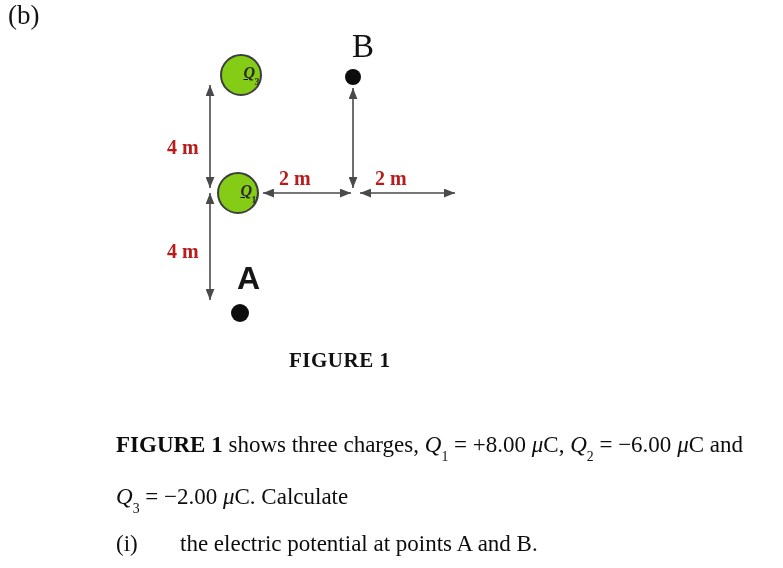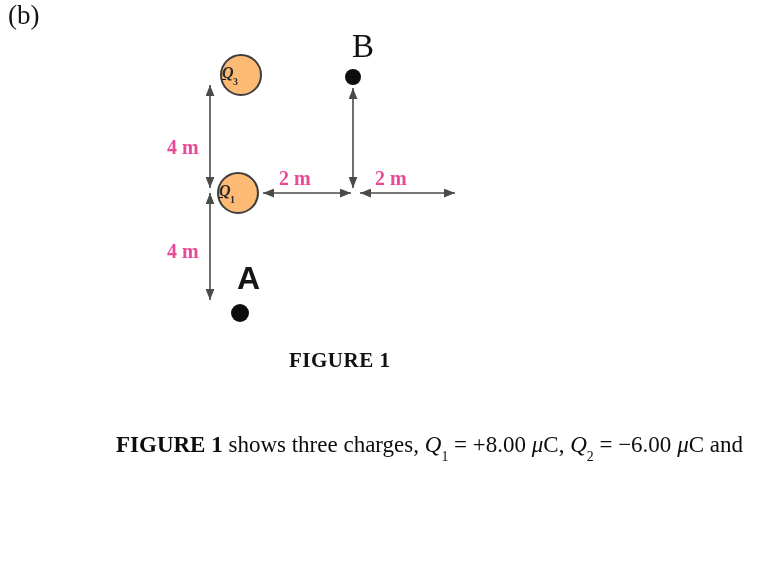--- a/index.html
+++ b/index.html
@@ -18,24 +18,24 @@
     font-size: 27px;
     color: #141414;
   }
   .diagram { position: absolute; left: 0; top: 0; width: 783px; height: 420px; }
   .arrows { position: absolute; left: 0; top: 0; }
   .charge {
     position: absolute;
     box-sizing: border-box;
     border: 2px solid #3d3d3d;
     border-radius: 50%;
-    background: #fdba74;
+    background: #84cc16;
     display: flex;
     align-items: center;
-    justify-content: flex-start;
+    justify-content: flex-end;
     text-decoration: underline;
   }
   .charge-q3 { left: 220px; top: 54px;  width: 42px; height: 42px; }
   .charge-q1 { left: 217px; top: 172px; width: 42px; height: 42px; }
   .charge-q2 { left: 457px; top: 161px; width: 44px; height: 44px; }
   .qlabel {
     font-size: 16px;
     font-weight: 700;
     font-style: italic;
     color: #2a2a2a;
@@ -53,21 +53,21 @@
   }
   .pt-label-a {
     position: absolute; left: 237px; top: 262px;
     font-size: 32px; font-weight: 600; color: #161616; line-height: 1;
     font-family: "Liberation Sans", sans-serif;
   }
   .dim {
     position: absolute;
     font-size: 20px;
     font-weight: 700;
-    color: #ec4899;
+    color: #b91c1c;
     line-height: 1.1;
     white-space: nowrap;
   }
   .dim-4m-upper { left: 167px; top: 136px; }
   .dim-4m-lower { left: 167px; top: 240px; }
   .dim-2m-left  { left: 279px; top: 167px; }
   .dim-2m-right { left: 375px; top: 167px; }
   .caption {
     position: absolute; left: 289px; top: 348px;
     font-size: 21px; font-weight: 700; color: #111;
@@ -130,15 +130,21 @@
     <div class="dim dim-2m-left">2 m</div>
     <div class="dim dim-2m-right">2 m</div>
 
     <div class="caption">FIGURE 1</div>
   </div>
 
   <div class="pline pline-1">
     <span class="b">FIGURE 1</span><span> shows three charges, </span><span class="mi">Q</span><sub>1</sub><span> = +8.00 </span><span class="mi">μ</span><span>C, </span><span class="mi">Q</span><sub>2</sub><span> = −6.00 </span><span class="mi">μ</span><span>C and</span>
   </div>
 
+  <div class="pline pline-2">
+    <span class="mi">Q</span><sub>3</sub><span> = −2.00 </span><span class="mi">μ</span><span>C. Calculate</span>
+  </div>
 
+  <div class="pline pline-3">
+    <span class="item-num">(i)</span><span>the electric potential at points A and B.</span>
+  </div>
 
 </div>
 
 </body></html>

